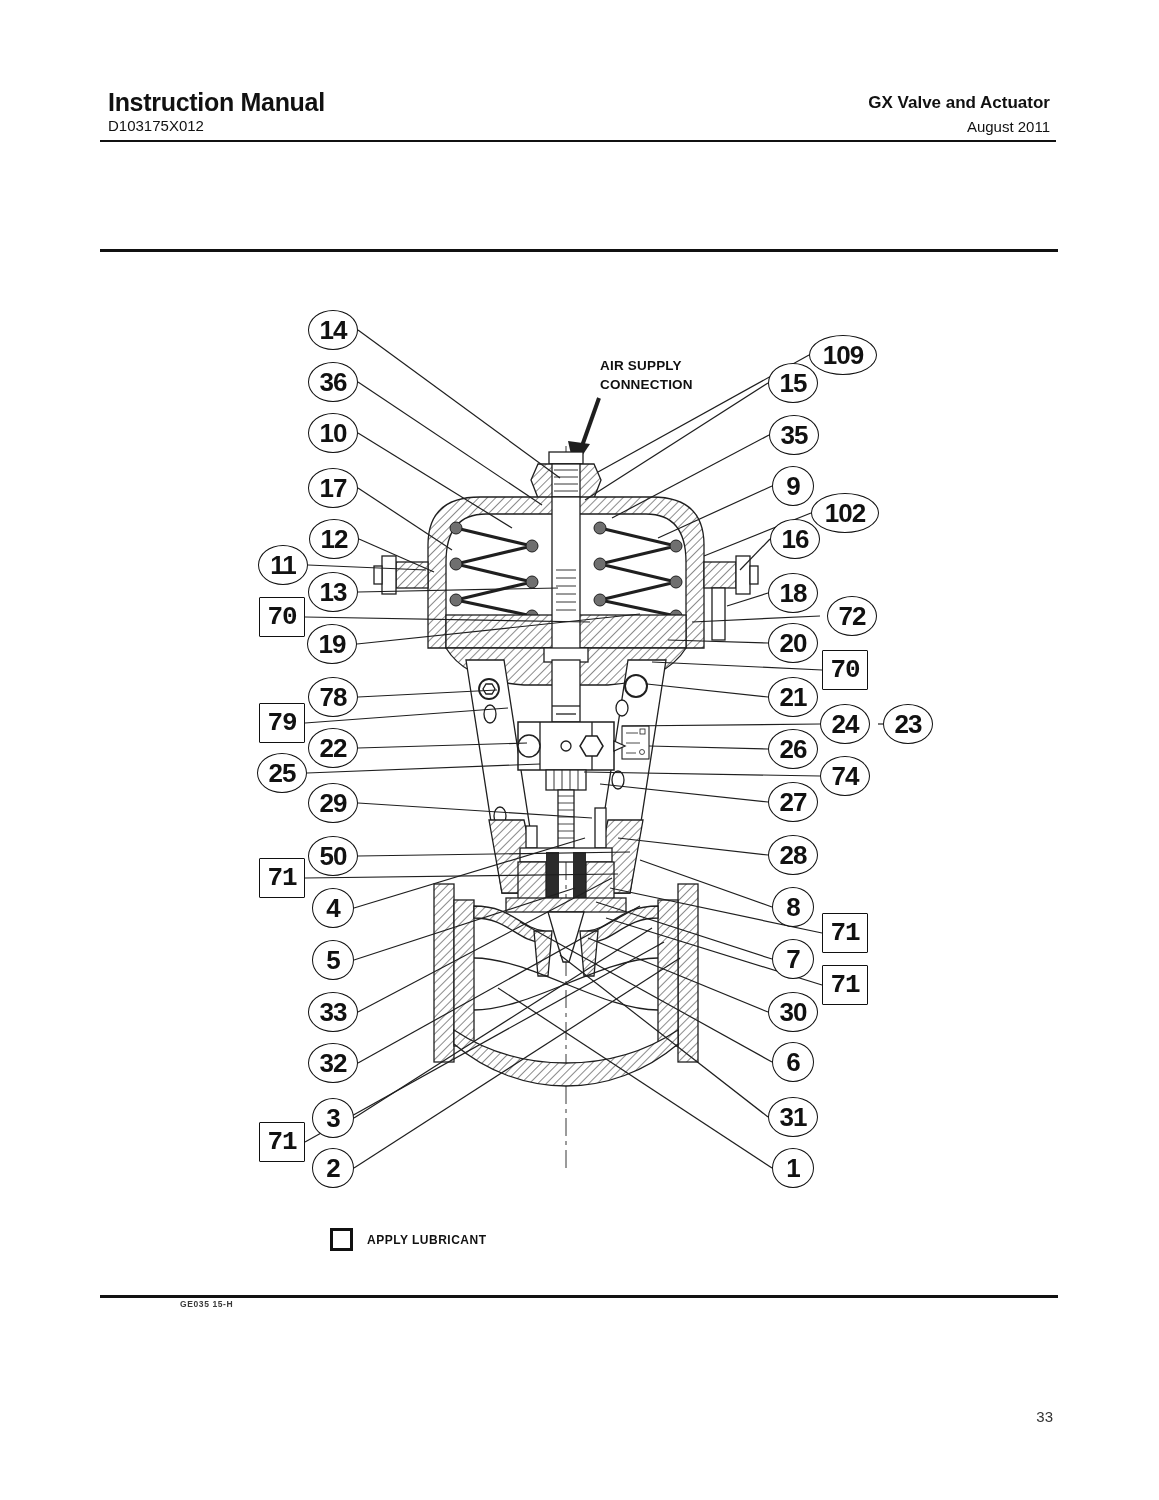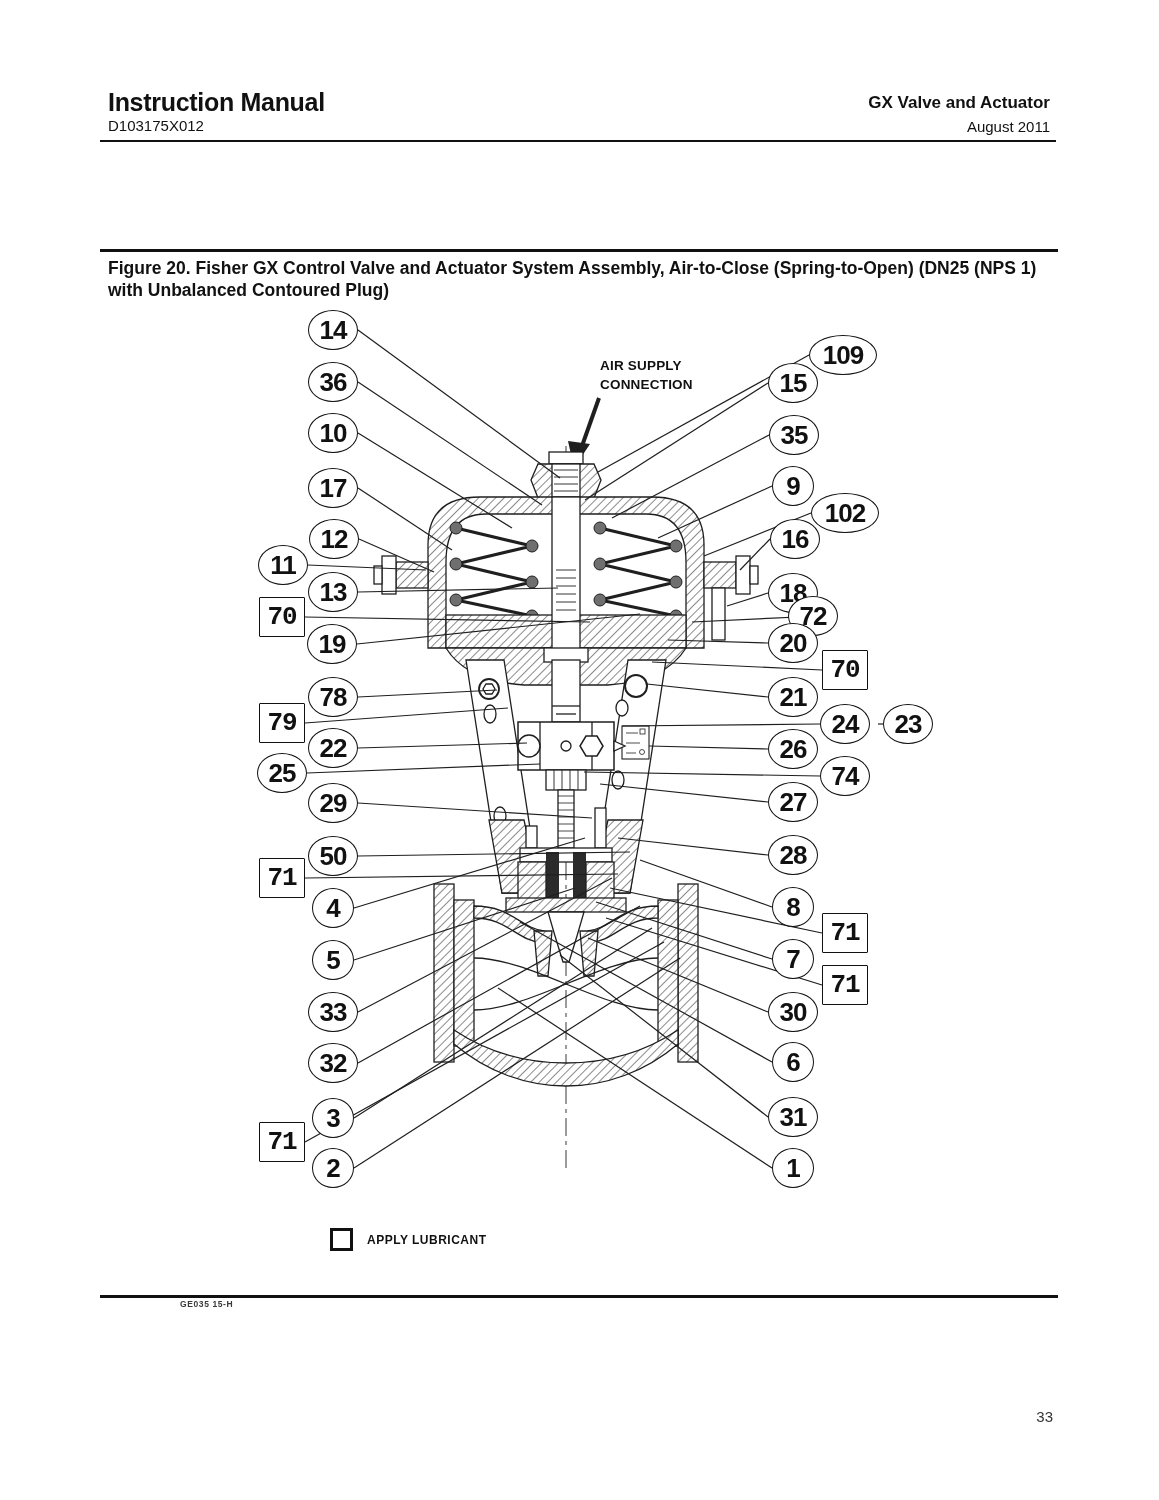--- a/index.html
+++ b/index.html
@@ -39,21 +39,20 @@
 
 <div class="page">
 
   <div class="abs h-title">Instruction Manual</div>
   <div class="abs h-doc">D103175X012</div>
   <div class="abs h-product">GX Valve and Actuator</div>
   <div class="abs h-date">August 2011</div>
   <div class="abs rule rule-header"></div>
 
   <div class="abs rule rule-captop"></div>
-  <div class="abs caption">Figure 20. Fisher GX Control Valve and Actuator System Assembly, Air-to-Close (Spring-to-Open) (DN25 (NPS 1) with Unbalanced Contoured Plug)</div>
 
   <svg id="drawing" width="1159" height="1500" viewBox="0 0 1159 1500">
     <defs>
       <pattern id="h1" patternUnits="userSpaceOnUse" width="6" height="6" patternTransform="rotate(45)">
         <rect width="6" height="6" fill="#ffffff"></rect>
         <line x1="0" y1="0" x2="0" y2="6" stroke="#2a2a2a" stroke-width="1.1"></line>
       </pattern>
     </defs>
     <g stroke="#1f1f1f" stroke-width="1.3" fill="none">
 
@@ -253,21 +252,21 @@
       <div class="callout ellipse" style="left: 312px; top: 1098px; width: 42px; height: 40px;">3</div>
       <div class="callout square" style="left: 259px; top: 1122px; width: 46px; height: 40px;">71</div>
       <div class="callout ellipse" style="left: 312px; top: 1148px; width: 42px; height: 40px;">2</div>
       <div class="callout ellipse" style="left: 809px; top: 335px; width: 68px; height: 40px;">109</div>
       <div class="callout ellipse" style="left: 768px; top: 363px; width: 50px; height: 40px;">15</div>
       <div class="callout ellipse" style="left: 769px; top: 415px; width: 50px; height: 40px;">35</div>
       <div class="callout ellipse" style="left: 772px; top: 466px; width: 42px; height: 40px;">9</div>
       <div class="callout ellipse" style="left: 811px; top: 493px; width: 68px; height: 40px;">102</div>
       <div class="callout ellipse" style="left: 770px; top: 519px; width: 50px; height: 40px;">16</div>
       <div class="callout ellipse" style="left: 768px; top: 573px; width: 50px; height: 40px;">18</div>
-      <div class="callout ellipse" style="left: 788px; top: 596px; width: 50px; height: 40px;">72</div>
+      <div class="callout ellipse" style="left: 827px; top: 596px; width: 50px; height: 40px;">72</div>
       <div class="callout ellipse" style="left: 768px; top: 623px; width: 50px; height: 40px;">20</div>
       <div class="callout square" style="left: 822px; top: 650px; width: 46px; height: 40px;">70</div>
       <div class="callout ellipse" style="left: 768px; top: 677px; width: 50px; height: 40px;">21</div>
       <div class="callout ellipse" style="left: 820px; top: 704px; width: 50px; height: 40px;">24</div>
       <div class="callout ellipse" style="left: 883px; top: 704px; width: 50px; height: 40px;">23</div>
       <div class="callout ellipse" style="left: 768px; top: 729px; width: 50px; height: 40px;">26</div>
       <div class="callout ellipse" style="left: 820px; top: 756px; width: 50px; height: 40px;">74</div>
       <div class="callout ellipse" style="left: 768px; top: 782px; width: 50px; height: 40px;">27</div>
       <div class="callout ellipse" style="left: 768px; top: 835px; width: 50px; height: 40px;">28</div>
       <div class="callout ellipse" style="left: 772px; top: 887px; width: 42px; height: 40px;">8</div>

